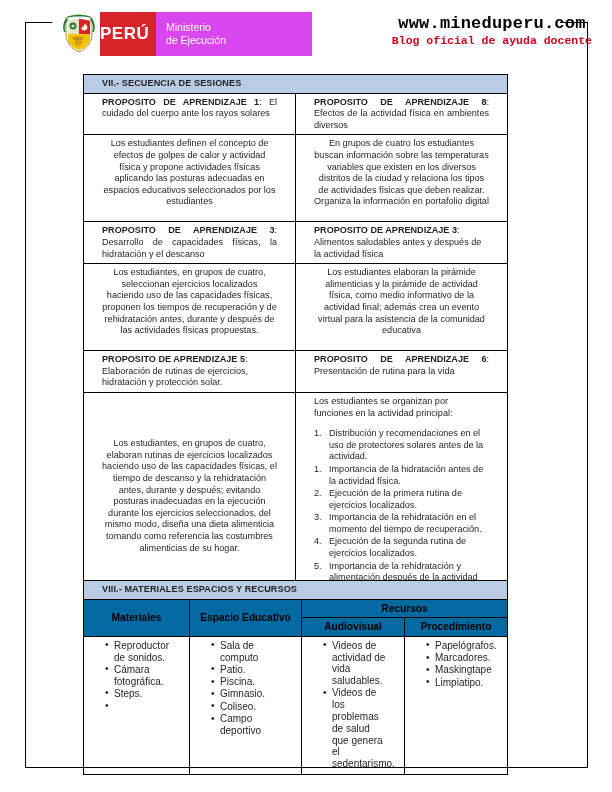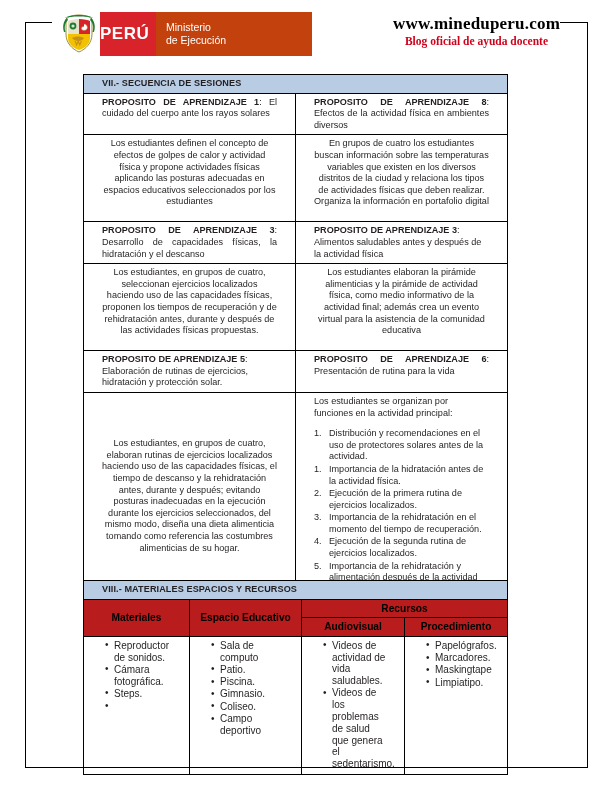--- a/index.html
+++ b/index.html
@@ -65,40 +65,40 @@
     display: flex;
     align-items: center;
   }
   .peru-red span {
     color: #ffffff;
     font-size: 17px;
     font-weight: bold;
     letter-spacing: 0.5px;
   }
   .min-gray {
-    background: #c2410c;
+    background: #d946ef;
     width: 156px;
     display: flex;
     flex-direction: column;
     justify-content: center;
     padding-left: 10px;
     box-sizing: border-box;
   }
   .min-gray span {
     color: #ffffff;
     font-size: 10.5px;
     line-height: 13px;
   }
 
   .site-block {
     position: absolute;
-    right: 52px;
+    right: 20px;
     top: 14px;
     text-align: center;
-    font-family: Liberation Serif, serif;
+    font-family: Liberation Mono, monospace;
   }
   .site-url {
     font-size: 17px;
     font-weight: bold;
     color: #000000;
     letter-spacing: 0.2px;
     white-space: nowrap;
   }
   .site-tag {
     font-size: 11.5px;
@@ -166,21 +166,21 @@
   }
   .olist .tx { flex: 1; }
 
   
   #tbl-materiales {
     left: 83px;
     top: 580px;
     width: 424px;
   }
   #tbl-materiales .colhead {
-    background: #b91c1c;
+    background: #0369a1;
     font-weight: bold;
     font-size: 10.2px;
     text-align: center;
     vertical-align: middle;
     padding: 3px 4px;
     color: #000;
   }
   .res-body td { height: 76px; }
   ul.bullets {
     margin: 0;

